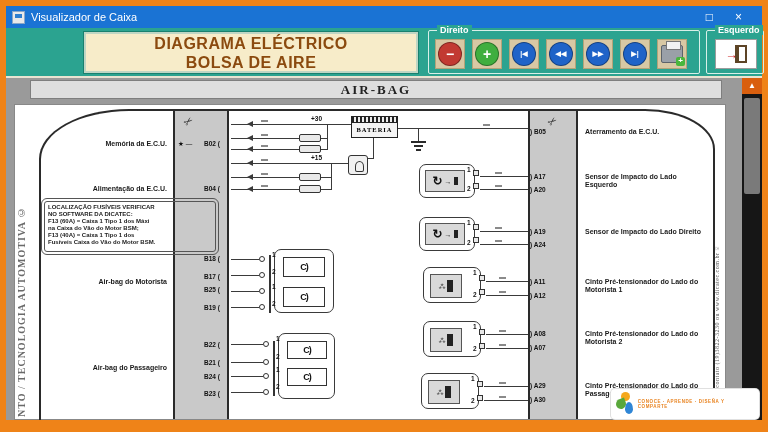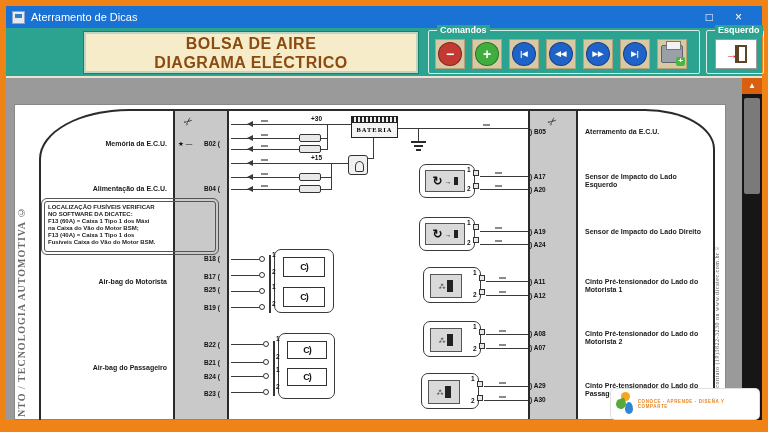--- a/index.html
+++ b/index.html
@@ -121,35 +121,35 @@
   .logo-text{font-size:12.5px;font-weight:bold;color:#1e5bd0;text-shadow:1px 1px 0 #f2a43c,-1px 1px 0 #f2a43c,1px -1px 0 #f2a43c;letter-spacing:-.4px;line-height:13px;}
   .logo-tag{font-size:4.5px;color:#e8821e;font-weight:bold;letter-spacing:.6px;}
 </style>
 </head>
 <body>
 
 <div class="window">
 
   <div class="titlebar">
     <div class="app-icon"></div>
-    <div class="win-title">Aterramento de Dicas</div>
+    <div class="win-title">Visualizador de Caixa</div>
     <div class="win-controls">
       <span class="win-btn">□</span>
       <span class="win-btn">×</span>
     </div>
   </div>
 
   <div class="header">
     <div class="title-box">
+      <div>DIAGRAMA ELÉCTRICO</div>
       <div>BOLSA DE AIRE</div>
-      <div>DIAGRAMA ELÉCTRICO</div>
     </div>
 
     <div class="groupbox gb-comandos">
-      <span class="gb-label">Comandos</span>
+      <span class="gb-label">Direito</span>
       <div class="btn-row">
         <div class="tbtn">
           <div class="circ c-red">−</div>
         </div>
         <div class="tbtn">
           <div class="circ c-green">+</div>
         </div>
         <div class="tbtn">
           <div class="circ c-blue">|◀</div>
         </div>
@@ -172,20 +172,21 @@
       <span class="gb-label">Esquerdo</span>
       <div class="exit-btn">
         <span class="exit-arrow">→</span>
         <div class="door"></div>
       </div>
     </div>
   </div>
 
   <div class="content">
 
+    <div class="airbag-bar">AIR-BAG</div>
 
     <div class="page">
 
       <div class="v-text-left">NTO / TECNOLOGIA AUTOMOTIVA ©</div>
       <div class="v-text-right">entrar em contato (19)3822-3230 ou www.dicatec.com.br ©</div>
 
       <div class="frame"></div>
 
       <div class="band band-l"></div>
       <div class="band band-r"></div>

